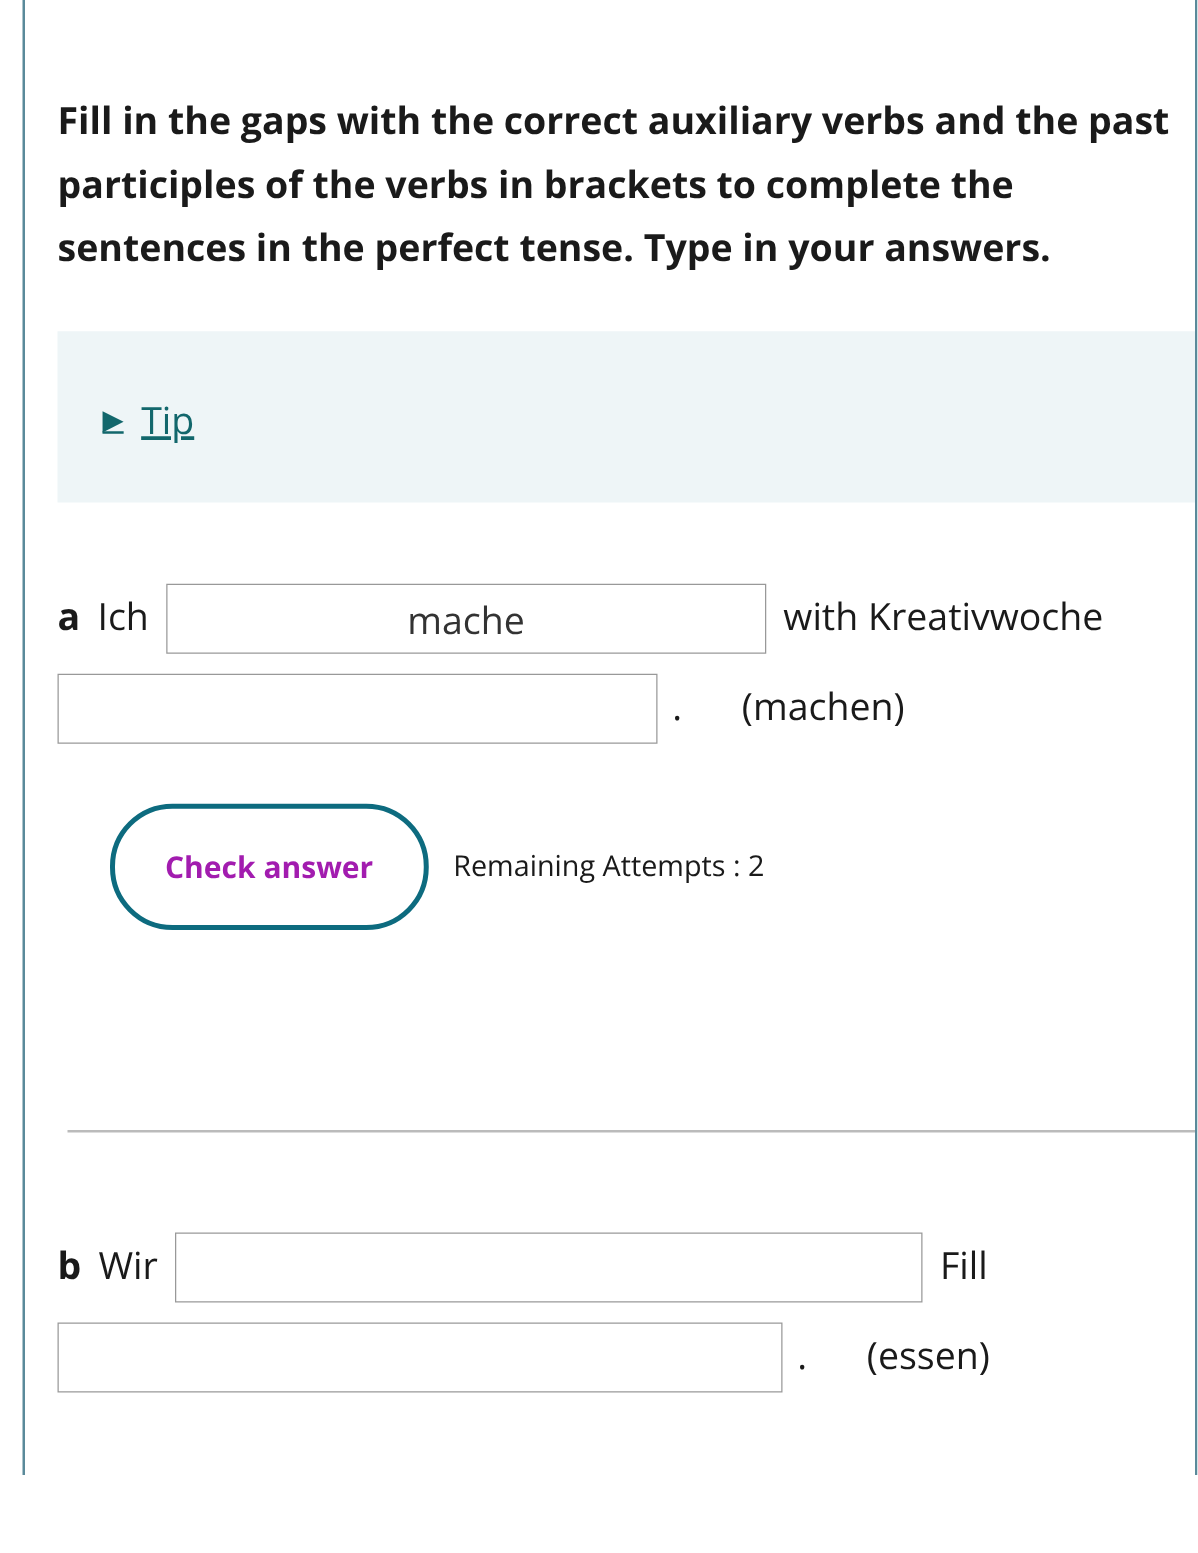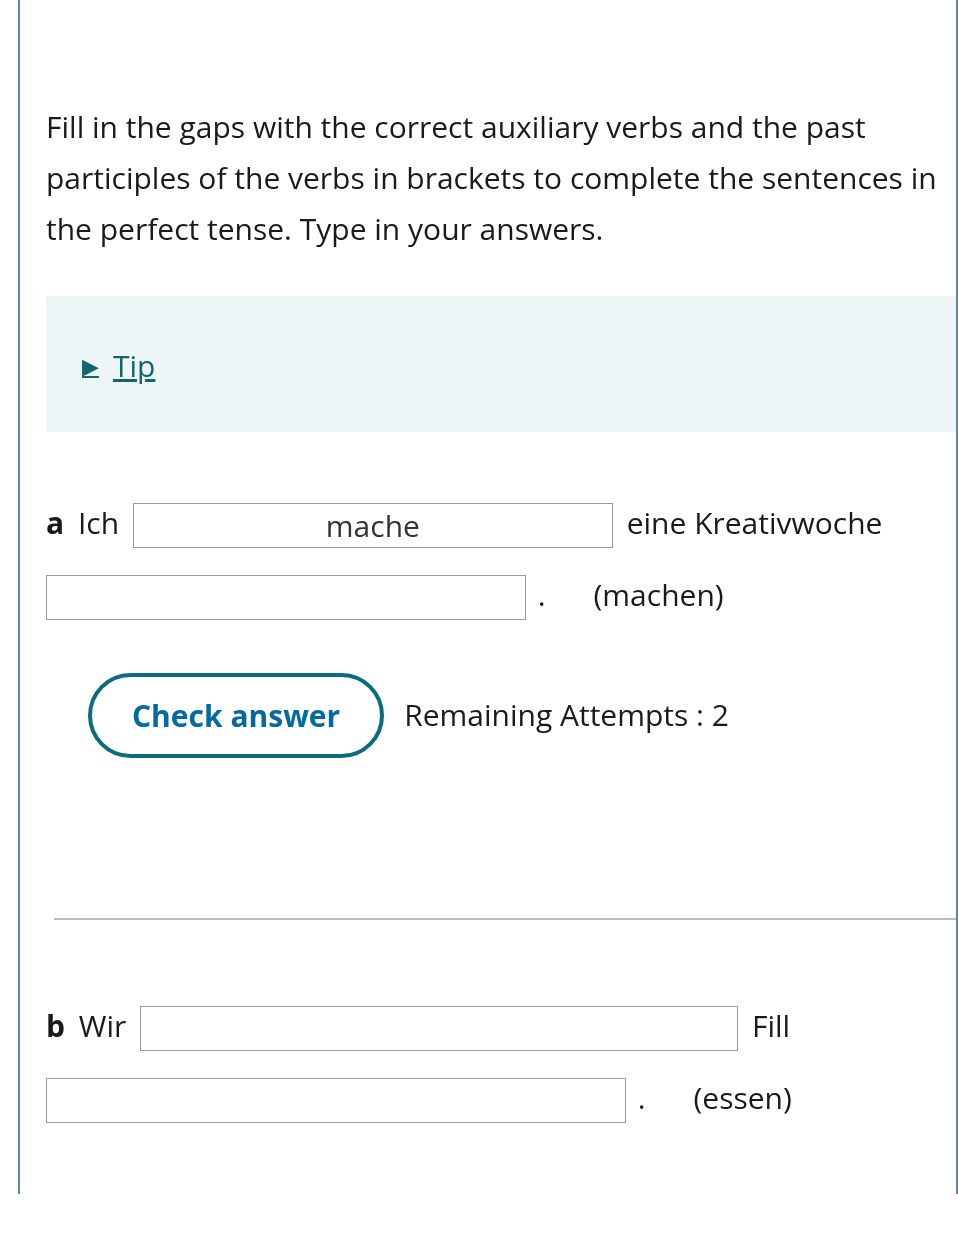--- a/index.html
+++ b/index.html
@@ -18,25 +18,24 @@
     .outer-border {
       border-left: 2px solid #5a8a9a;
       border-right: 2px solid #5a8a9a;
       margin-left: 18px;
       padding-left: 26px;
       padding-right: 0;
       padding-top: 70px;
       padding-bottom: 30px;
     }
     .instructions {
-      font-weight: 400;
+      font-weight: 700;
       line-height: 1.7;
       margin-bottom: 42px;
       padding-right: 12px;
-      margin-top: 31px;
     }
     .tip-box {
       background: #eef5f7;
       padding: 46px 36px;
       margin-bottom: 55px;
     }
     .tip-link {
       color: #12676c;
       text-decoration: underline;
       font-weight: 400;
@@ -57,51 +56,51 @@
     }
     .question-label {
       font-weight: 700;
       margin-right: 6px;
     }
     .gap-input {
       font-family: inherit;
       font-size: 30px;
       border: 1px solid #999;
       padding: 6px 14px;
-      height: 45px;
+      height: 56px;
       text-align: center;
       vertical-align: middle;
       margin: 0 6px;
       background: #fff;
       color: #333;
     }
     .gap-input.w1 { width: 480px; }
     .gap-input.w2 { width: 480px; text-align: left; }
     .gap-input.w3 { width: 598px; }
     .gap-input.w4 { width: 580px; text-align: left; }
     .check-row {
       display: flex;
       align-items: center;
       gap: 20px;
       margin-top: 42px;
       margin-left: 42px;
     }
     .check-btn {
       border: 4px solid #0d6b7f;
-      color: #0369a1;
+      color: #a21caf;
       background: #fff;
       font-weight: 700;
-      font-size: 30px;
+      font-size: 24px;
       border-radius: 50px;
-      padding: 18px 40px;
+      padding: 30px 40px;
       cursor: pointer;
       font-family: inherit;
     }
     .attempts {
-      font-size: 30px;
+      font-size: 23px;
       color: #1a1a1a;
     }
     .divider {
       border: none;
       border-top: 2px solid #bbb;
       margin-top: 160px;
       margin-bottom: 70px;
       margin-right: 0;
       margin-left: 8px;
     }
@@ -123,21 +122,21 @@
     <a class="tip-link">
       <span class="tip-arrow">▶</span>
       <span>Tip</span>
     </a>
   </div>
 
   <div class="question">
     <span class="question-label">a</span>
     <span>Ich</span>
     <input type="text" class="gap-input w1" value="mache" style="">
-    <span>eine Kreativwoche</span>
+    <span>with Kreativwoche</span>
     <br>
     <input type="text" class="gap-input w2" style="margin-left: 0px;" value="">
     <span class="period">.</span>
     <span class="verb-bracket">(machen)</span>
 
     <div class="check-row">
       <button class="check-btn">Check answer</button>
       <span class="attempts">Remaining Attempts : 2</span>
     </div>
   </div>

